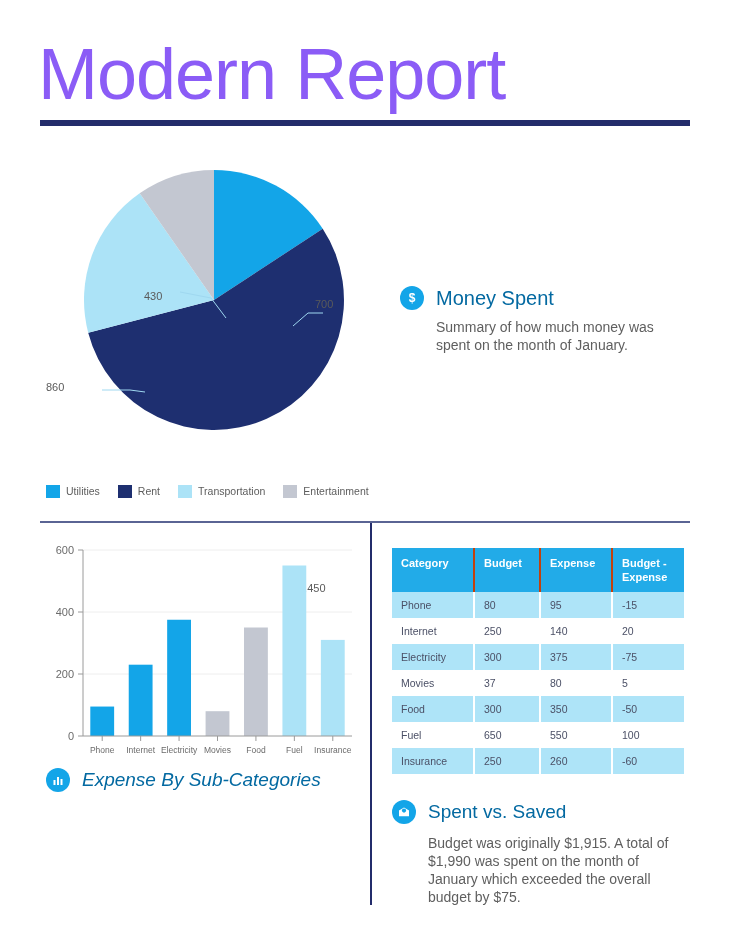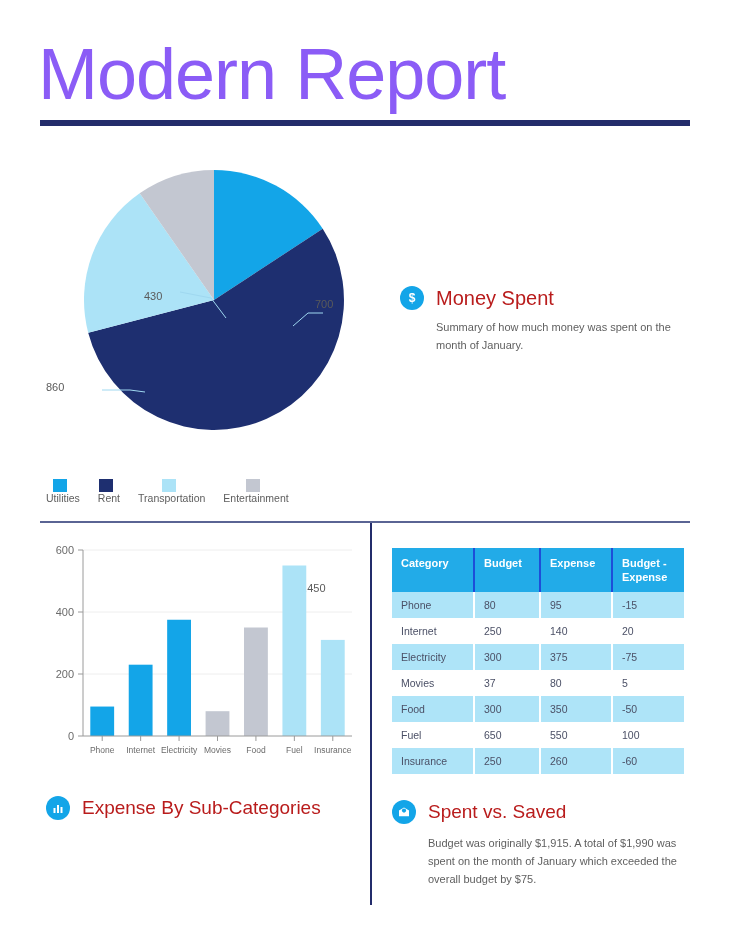--- a/index.html
+++ b/index.html
@@ -30,72 +30,72 @@
   .lbl-700{left:275px;top:158px;}
   .lbl-430{left:104px;top:150px;}
   .lbl-860{left:6px;top:241px;}
   .lbl-2450{left:258px;top:442px;}
 
   
   .legend{
     position:absolute;left:46px;top:483px;width:350px;height:16px;
     display:flex;align-items:center;gap:0px;
   }
-  .legend-item{display:flex;align-items:center;margin-right:18px;flex-direction:column;}
+  .legend-item{display:flex;align-items:center;margin-right:18px;}
   .legend-swatch{width:14px;height:13px;margin-right:6px;display:block;}
   .legend-text{font-size:10.5px;color:#5d5d5d;white-space:nowrap;}
 
   
   .ms-block{position:absolute;left:400px;top:286px;width:290px;}
   .blk-head{display:flex;align-items:center;}
   .ico{
     width:24px;height:24px;border-radius:50%;
     background:#13A5E8;display:flex;align-items:center;justify-content:center;
     flex:0 0 auto;
   }
   .ico svg{display:block;}
   .blk-title{
-    font-size:20px;color:#b91c1c;margin-left:12px;white-space:nowrap;
+    font-size:20px;color:#0369a1;margin-left:12px;white-space:nowrap;
   }
   .blk-body{
-    margin-top:8px;margin-left:36px;font-size:11px;line-height:18px;color:#5f5f5f;
+    margin-top:8px;margin-left:36px;font-size:14px;line-height:18px;color:#5f5f5f;
   }
 
   
   .h-divider{
     position:absolute;left:40px;top:521px;width:650px;height:2px;background:#5A6494;
   }
   .v-divider{
     position:absolute;left:370px;top:523px;width:1.5px;height:382px;background:#232C6B;
   }
 
   
   .bar-wrap{position:absolute;left:40px;top:538px;width:320px;height:232px;}
   .bar-svg{position:absolute;left:0;top:0;}
 
   
   .tbl-wrap{position:absolute;left:392px;top:548px;width:292px;}
   table.data{border-collapse:collapse;width:292px;table-layout:fixed;}
   table.data th{
     background:#22ABE8;color:#ffffff;font-size:11px;font-weight:bold;
     text-align:left;padding:8px 9px;vertical-align:top;
-    border-right:2px solid #1d4ed8;line-height:14px;
+    border-right:2px solid #c2410c;line-height:14px;
   }
   table.data th:last-child{border-right:none;}
   table.data td{
     font-size:10.5px;color:#4b5066;padding:7px 9px;
     border-right:2px solid #ffffff;
   }
   table.data td:last-child{border-right:none;}
   tr.odd td{background:#AEE4F8;}
   tr.even td{background:#ffffff;}
   .col-a{width:82px;}.col-b{width:66px;}.col-c{width:72px;}.col-d{width:72px;}
 
   
-  .bb-left{position:absolute;left:46px;top:796px;width:310px;}
+  .bb-left{position:absolute;left:46px;top:768px;width:310px;font-style:italic;}
   .bb-right{position:absolute;left:392px;top:800px;width:300px;}
   .bb-left .blk-title,.bb-right .blk-title{font-size:19px;}
   .bb-left .blk-body,.bb-right .blk-body{margin-top:10px;margin-left:36px;}
 </style>
 </head>
 <body>
 
 <div class="page">
 
   <div class="title">Modern Report</div>

